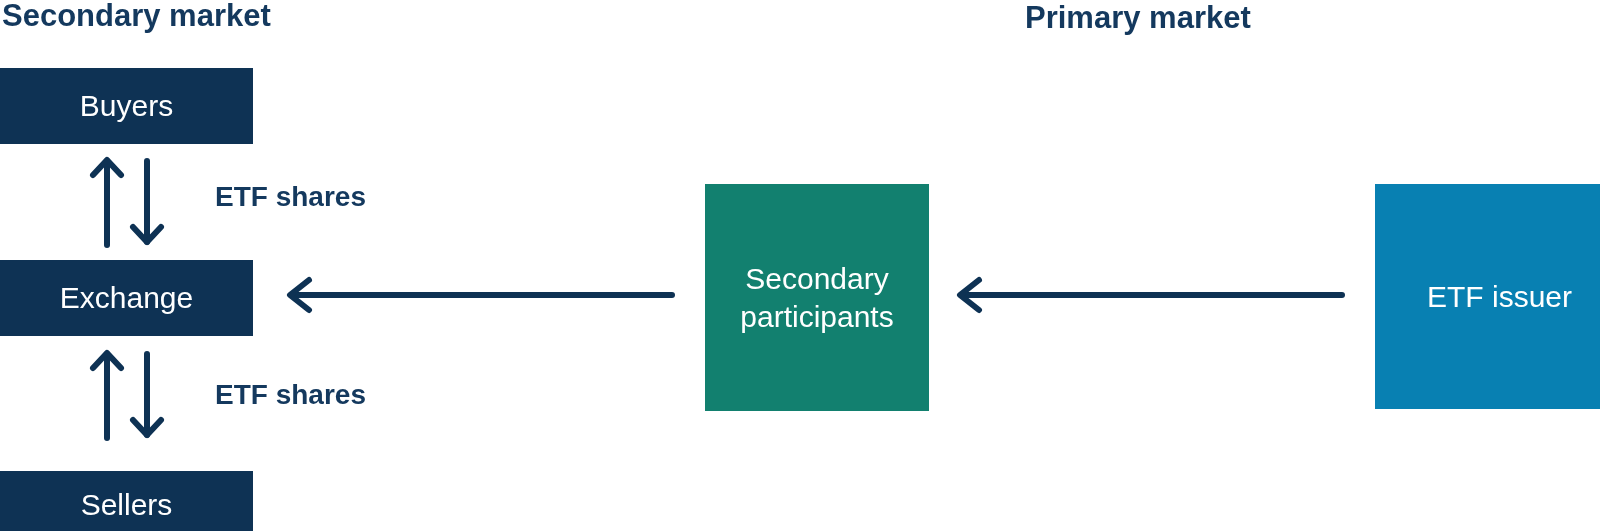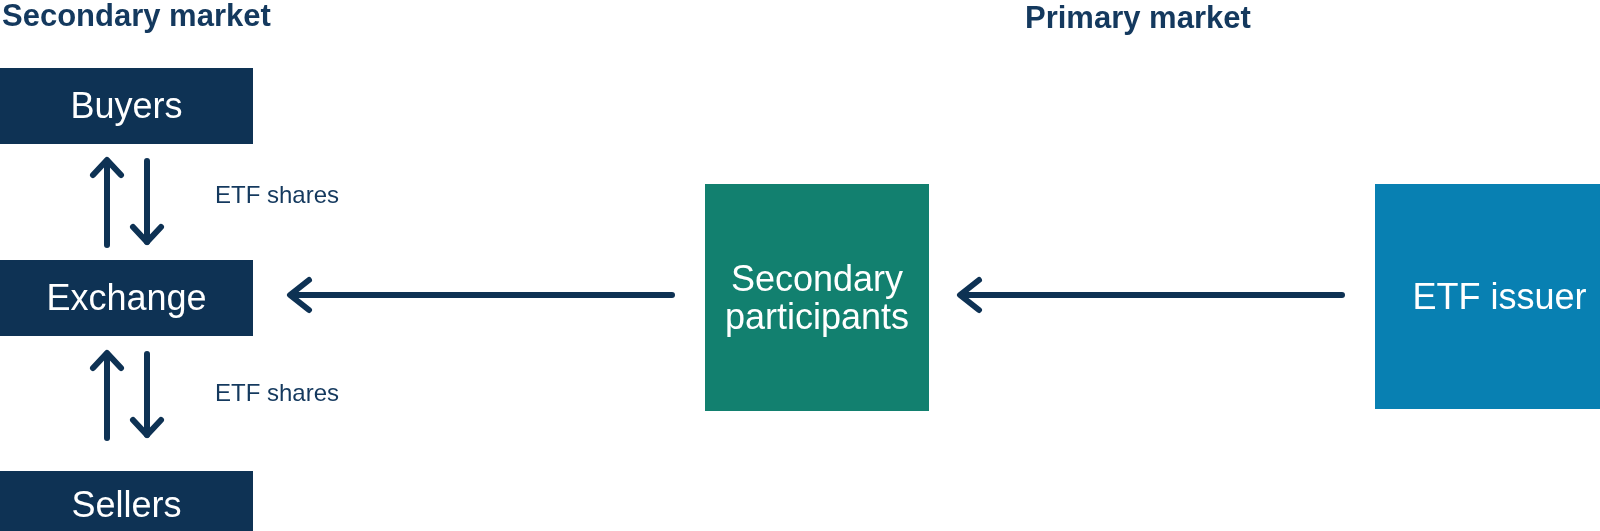--- a/index.html
+++ b/index.html
@@ -29,36 +29,36 @@
   }
   .title-secondary { left: 2px; top: -2px; }
   .title-primary  { left: 1025px; top: 0px; }
   .node {
     position: absolute;
     display: flex;
     align-items: center;
     justify-content: center;
     text-align: center;
     color: var(--white);
-    font-size: 36px;
+    font-size: 30px;
     font-weight: 500;
     line-height: 38px;
   }
   .node-navy  { background: var(--navy); }
   .node-green { background: var(--green); }
   .node-blue  { background: var(--blue); padding-left: 24px; }
   .node-buyers   { left: 0;     top: 68px;  width: 253px; height: 76px; }
   .node-exchange { left: 0;     top: 260px; width: 253px; height: 76px; }
   .node-sellers  { left: 0;     top: 471px; width: 253px; height: 67px; }
   .node-ap       { left: 705px; top: 184px; width: 224px; height: 227px; padding: 0 28px; }
   .node-issuer   { left: 1375px; top: 184px; width: 225px; height: 225px; }
   .flow-label {
     position: absolute;
-    font-size: 24px;
-    font-weight: 400;
+    font-size: 28px;
+    font-weight: 700;
     color: var(--text-navy);
     white-space: nowrap;
   }
   .label-etf-shares-top    { left: 215px; top: 181px; }
   .label-etf-shares-bottom { left: 215px; top: 379px; }
   .label-securities {
     left: 288px; top: 311px; width: 384px; text-align: center;
   }
   .label-securities-in-kind {
     left: 958px; top: 311px; width: 384px; text-align: center;

